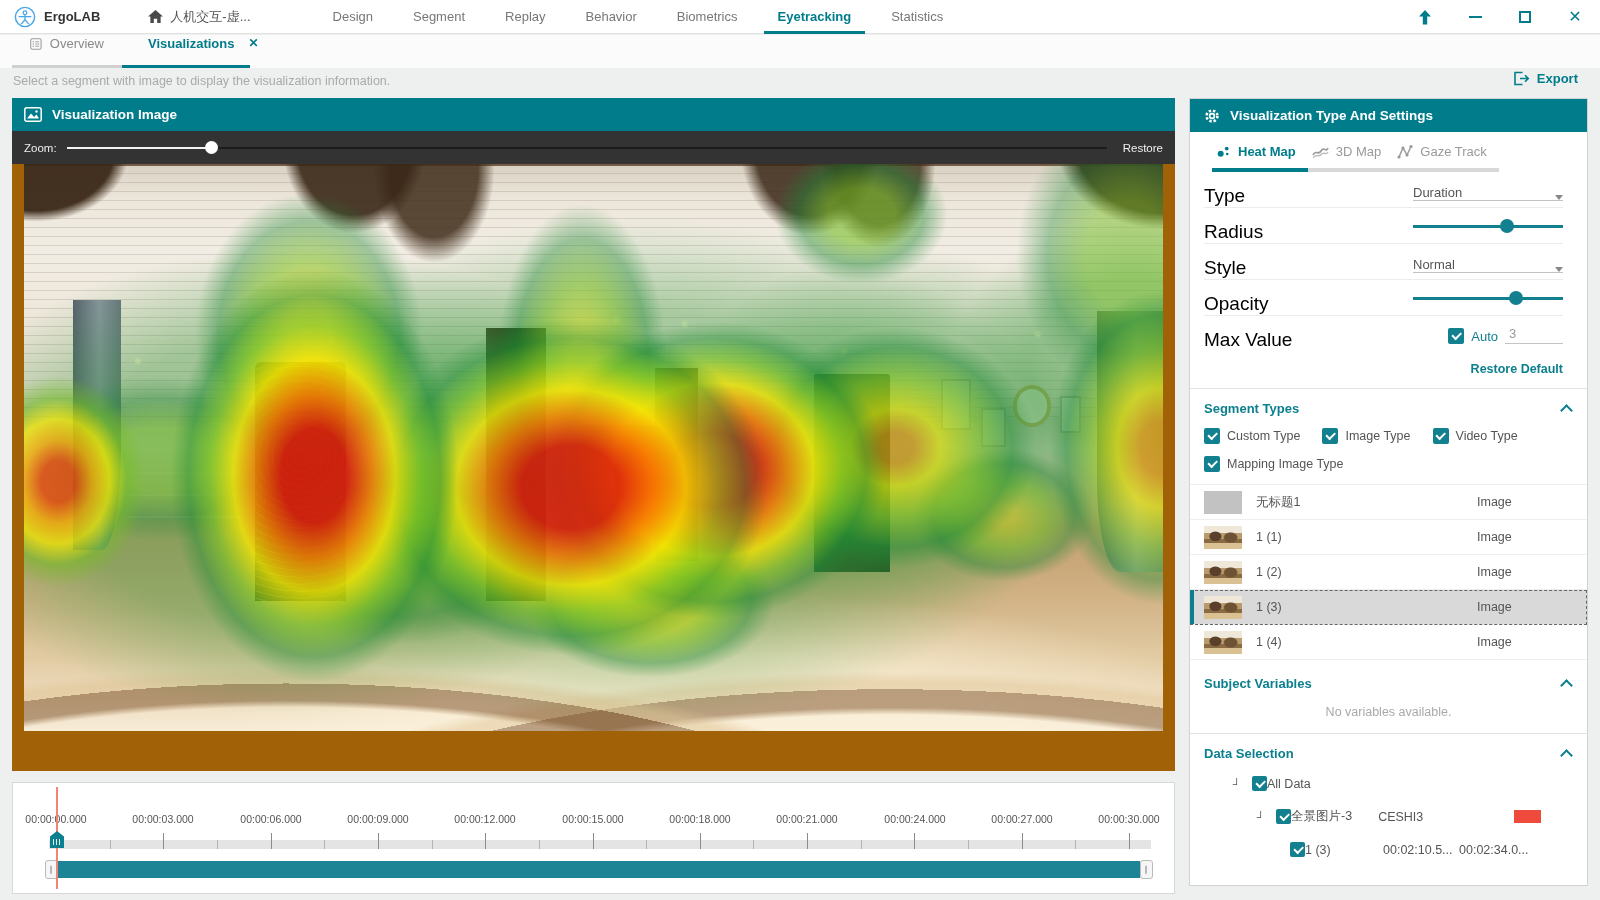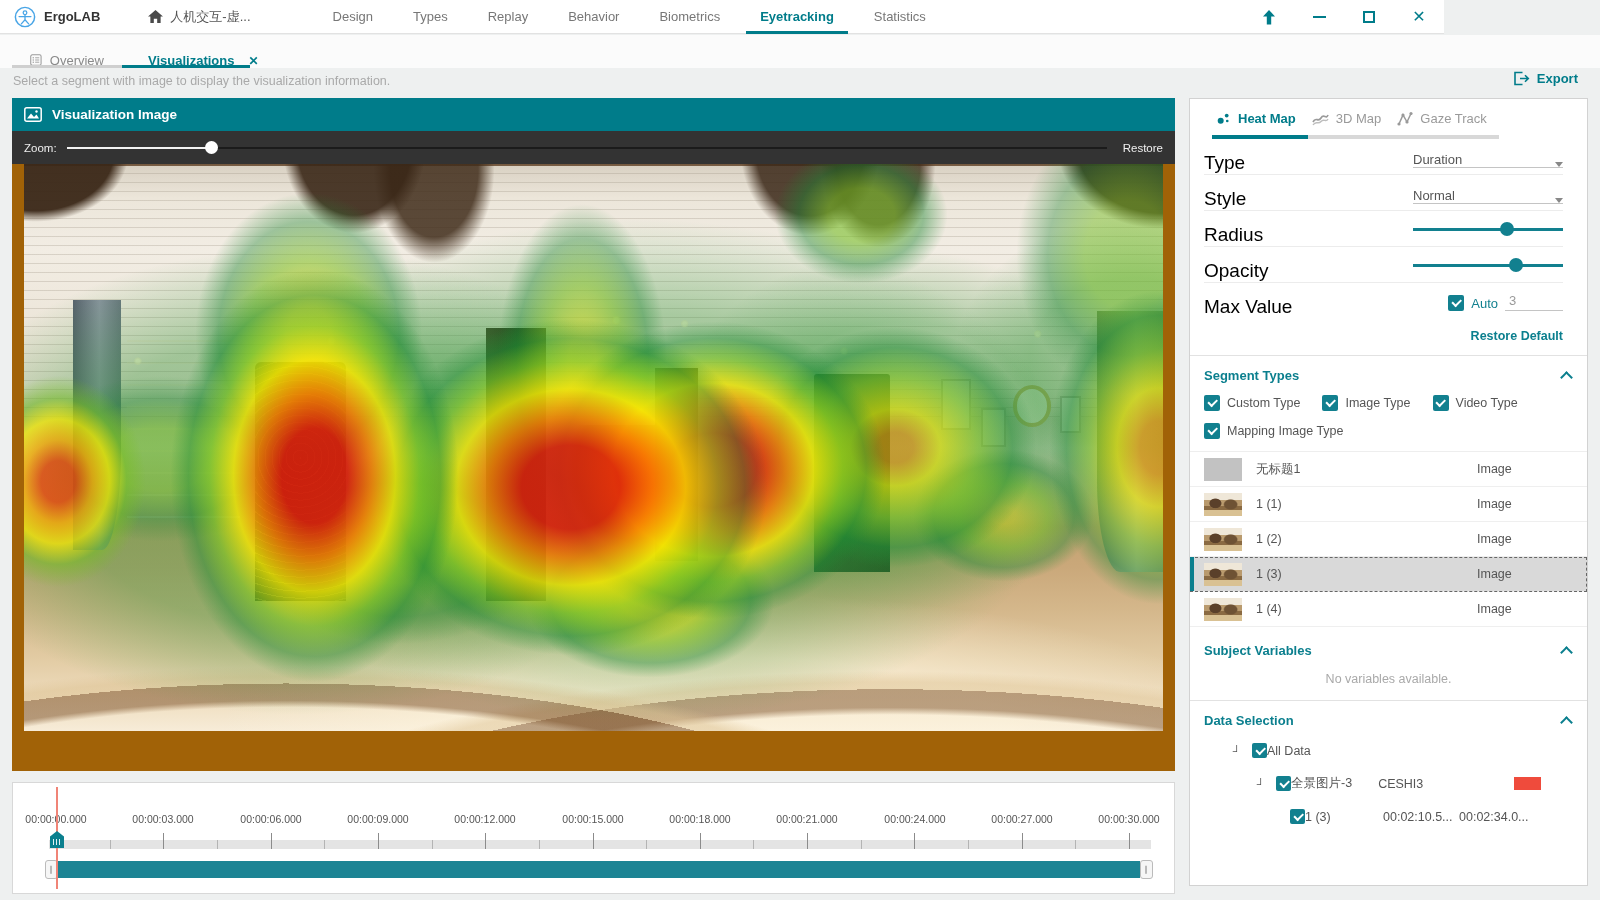--- a/index.html
+++ b/index.html
@@ -1,40 +1,40 @@
 <!DOCTYPE html>
 <html><head>
 <meta charset="utf-8">
 <style>
   * { margin:0; padding:0; box-sizing:border-box; }
   html,body { width:1600px; height:900px; overflow:hidden; }
   body { font-family:"Liberation Sans", sans-serif; background:#eef0f0; color:#444; position:relative; }
 
   
-  .topbar { position:absolute; left:0; top:0; width:1444px; height:34px; background:#fff;
+  .topbar { position:absolute; left:0; top:0; width:1600px; height:34px; background:#fff;
             border-bottom:1px solid #e2e2e2; display:flex; align-items:center; }
   .logo-wrap { display:flex; align-items:center; margin-left:14px; }
   .logo-circle { width:22px; height:22px; }
   .app-name { font-size:13px; color:#333; margin-left:8px; font-weight:bold; }
   .proj-tab { display:flex; align-items:center; margin-left:48px; color:#555; font-size:13px; }
   .proj-tab .home { margin-right:7px; }
   .menu-items { display:flex; align-items:center; margin-left:62px; height:34px; }
   .menu-item { font-size:13px; color:#777; padding:0 20px; height:34px; line-height:34px; cursor:default; position:relative; }
   .menu-item.active { color:#007c8a; font-weight:bold; }
   .menu-item.active::after { content:""; position:absolute; left:6px; right:6px; bottom:0; height:3px; background:#007c8a; }
   .win-controls { position:absolute; right:0; top:0; height:34px; display:flex; align-items:center; }
   .win-btn { width:50px; height:34px; display:flex; align-items:center; justify-content:center; color:#007c8a; cursor:default; }
   .win-btn svg { display:block; }
   .glyph-min { width:13px; height:2.5px; background:#007c8a; }
   .glyph-max { width:12px; height:12px; border:2px solid #007c8a; }
   .glyph-close { font-size:16px; color:#007c8a; line-height:1; }
 
   
   .tabstrip { position:absolute; left:0; top:35px; width:1600px; height:33px; background:#fbfbfb; display:flex; align-items:flex-end; }
-  .doc-tab { display:flex; align-items:flex-end; gap:8px; height:32px; padding:0 18px; font-size:13px; color:#8a8a8a; position:relative; }
+  .doc-tab { display:flex; align-items:flex-start; gap:8px; height:32px; padding:0 18px; font-size:13px; color:#8a8a8a; position:relative; }
   .doc-tab .underline { position:absolute; left:0; right:0; bottom:0; height:3px; background:#cfcfcf; }
   .doc-tab.active { color:#007c8a; font-weight:bold; }
   .doc-tab.active .underline { background:#007c8a; }
   .doc-tab .closex { font-size:12px; color:#007c8a; margin-left:6px; font-weight:bold; }
 
   
   .hint-row { position:absolute; left:0; top:68px; width:1600px; height:30px; }
   .hint-text { position:absolute; left:13px; top:6px; font-size:12.5px; color:#a9a9a9; }
   .export-btn { position:absolute; right:22px; top:3px; display:flex; align-items:center; gap:7px; color:#007c8a; font-size:13px; font-weight:bold; cursor:default; }
 
@@ -200,21 +200,21 @@
     <span class="app-name">ErgoLAB</span>
   </div>
   <div class="proj-tab">
     <svg class="home" width="15" height="14" viewBox="0 0 16 15">
       <path d="M8 0 L16 7 H13.5 V14 H9.8 V9.5 H6.2 V14 H2.5 V7 H0 Z" fill="#4a4a4a"></path>
     </svg>
     <span>人机交互-虚...</span>
   </div>
   <div class="menu-items">
     <div class="menu-item">Design</div>
-    <div class="menu-item">Types</div>
+    <div class="menu-item">Segment</div>
     <div class="menu-item">Replay</div>
     <div class="menu-item">Behavior</div>
     <div class="menu-item">Biometrics</div>
     <div class="menu-item active">Eyetracking</div>
     <div class="menu-item">Statistics</div>
   </div>
   <div class="win-controls">
     <div class="win-btn">
       <svg width="14" height="15" viewBox="0 0 14 15">
         <path d="M7 0 L13 6.5 H9.2 V14.5 H4.8 V6.5 H1 Z" fill="#007c8a"></path>
@@ -326,20 +326,28 @@
   <div class="playhead-line"></div>
   <div class="playhead-marker"></div>
   <div class="rangebar">
     <div class="fill"></div>
     <div class="rb-handle left">∥</div>
     <div class="rb-handle right">∥</div>
   </div>
 </div>
 
 <div class="settings-panel">
+  <div class="sp-header">
+    <svg width="16" height="16" viewBox="0 0 16 16">
+      <circle cx="8" cy="8" r="5.4" fill="none" stroke="#fff" stroke-width="2.6" stroke-dasharray="2.4 1.9"></circle>
+      <circle cx="8" cy="8" r="3.2" fill="#fff"></circle>
+      <circle cx="8" cy="8" r="1.5" fill="#007c8a"></circle>
+    </svg>
+    <span class="ptitle">Visualization Type And Settings</span>
+  </div>
 
   <div class="sp-tabs">
     <div class="sp-tab active">
       <svg width="15" height="15" viewBox="0 0 16 16">
         <circle cx="5" cy="10.5" r="3.2" fill="#007c8a"></circle>
           <circle cx="11.4" cy="4.8" r="2" fill="#007c8a"></circle>
           <circle cx="12" cy="10.6" r="1.4" fill="#007c8a"></circle>
       </svg>
       <span>Heat Map</span>
     </div>
@@ -363,31 +371,31 @@
   </div>
 
   <div class="field-row">
     <span class="flabel">Type</span>
     <div class="fctrl dropdown">
       <span class="dval">Duration</span>
       <span class="caret"></span>
     </div>
   </div>
   <div class="field-row">
+    <span class="flabel">Radius</span>
+    <div class="fctrl slider">
+      <span class="strack"></span>
+      <span class="sthumb" style="left:58%"></span>
+    </div>
+  </div>
+  <div class="field-row">
     <span class="flabel">Style</span>
     <div class="fctrl dropdown">
       <span class="dval">Normal</span>
       <span class="caret"></span>
-    </div>
-  </div>
-  <div class="field-row">
-    <span class="flabel">Radius</span>
-    <div class="fctrl slider">
-      <span class="strack"></span>
-      <span class="sthumb" style="left:58%"></span>
     </div>
   </div>
   <div class="field-row">
     <span class="flabel">Opacity</span>
     <div class="fctrl slider">
       <span class="strack"></span>
       <span class="sthumb" style="left:64%"></span>
     </div>
   </div>
   <div class="field-row" style="border-bottom:none">

